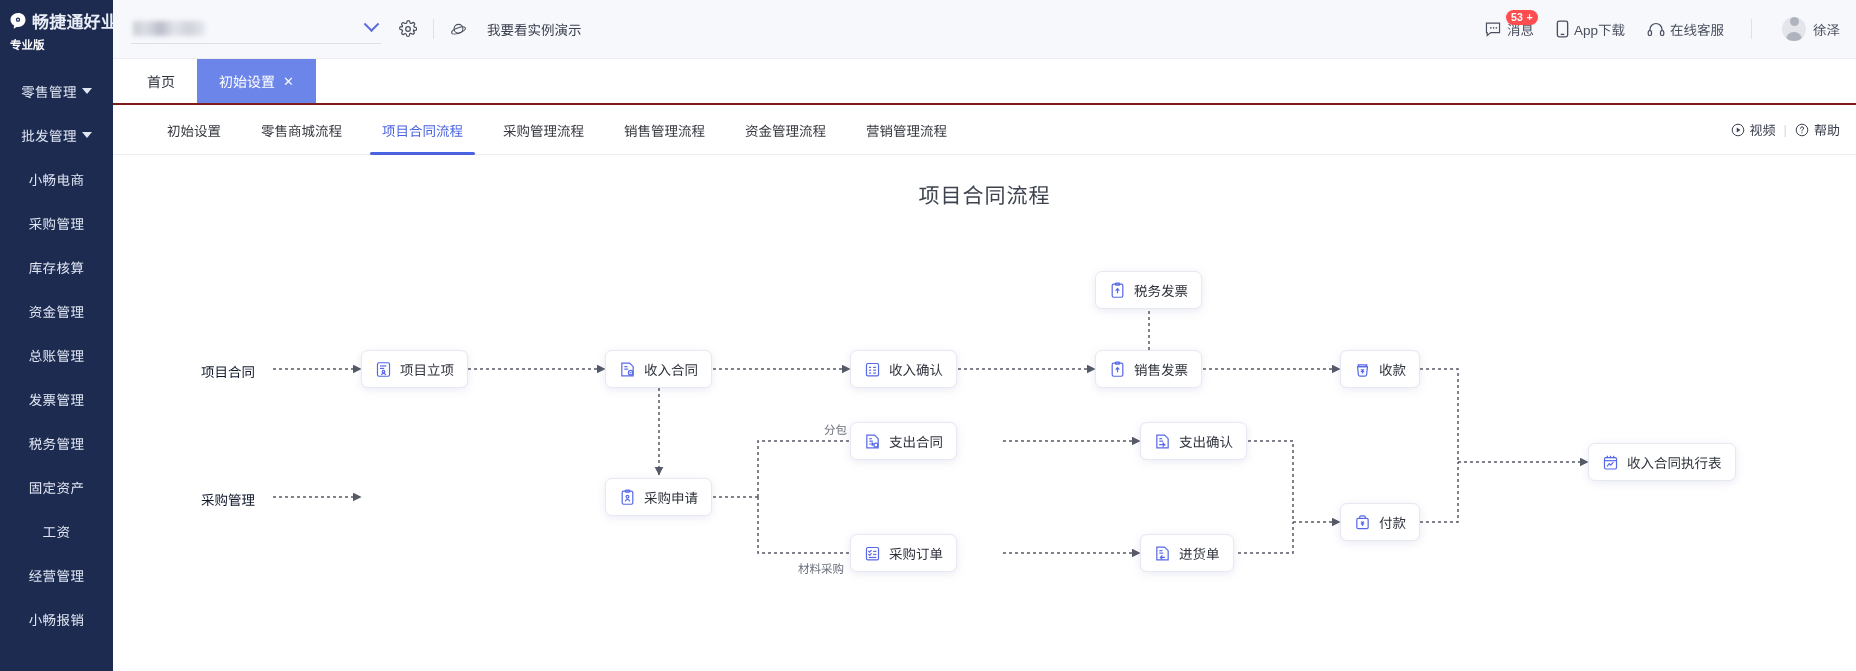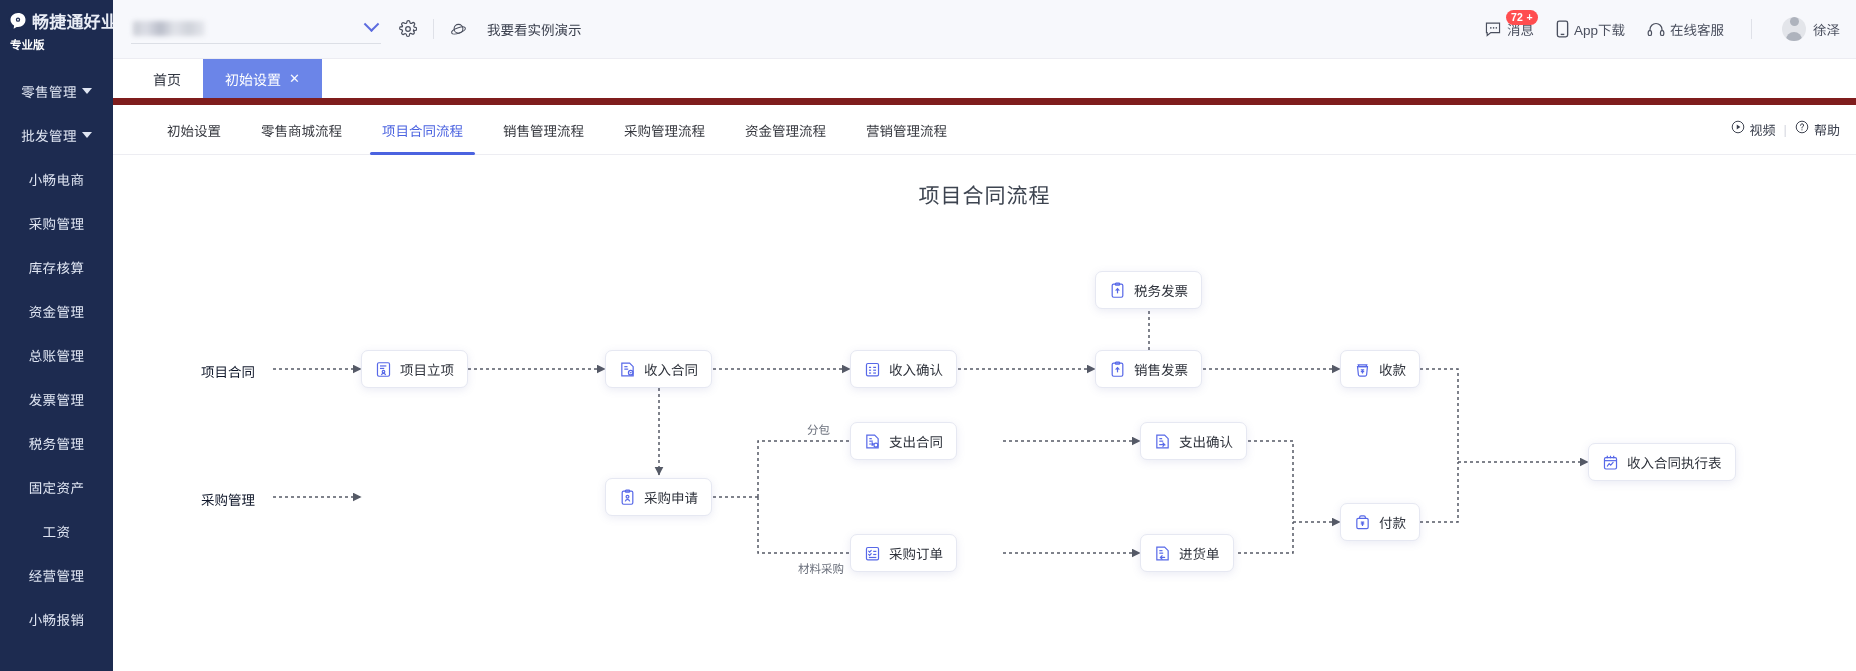--- a/index.html
+++ b/index.html
@@ -118,22 +118,22 @@
   }
   .avatar-head { width:9px;height:9px;border-radius:50%;background:#aeb3bd;margin-bottom:-1px;position:relative;top:-8px;}
   .avatar-body { width:16px;height:9px;border-radius:8px 8px 0 0;background:#aeb3bd;position:absolute;bottom:0;}
   .avatar-wrap{position:relative;width:24px;height:24px;display:flex;align-items:center;justify-content:center;}
   .user-name { color:#4a4f5e; font-size:13.5px; margin-left:7px; white-space:nowrap; }
 
   
   .tabstrip {
     height: 46px; background:#fff;
     display:flex; align-items:stretch;
-    padding-left: 18px;
-    border-bottom: 7px solid #7f1d1d;
+    padding-left: 12px;
+    border-bottom: 2px solid #7f1d1d;
   }
   .tab {
     display:flex; align-items:center; justify-content:center;
     padding: 0 22px; font-size: 14px; color: #303540;
     cursor: pointer; gap: 8px;
   }
   .tab.active { background: #6b85e8; color:#fff; }
   .tab-close { font-size: 13px; opacity:.95; }
 
   
@@ -150,21 +150,21 @@
   }
   .snav.active { color: #4b63e0; }
   .snav.active::after {
     content:""; position:absolute; left:8px; right:8px; bottom:0;
     height:2.5px; background:#4b63e0; border-radius:2px;
   }
   .subnav-right {
     margin-left:auto; display:flex; align-items:center; gap:8px;
     font-size:13px; color:#3a3f4d;
   }
-  .sr-item { display:flex; align-items:flex-start; gap:5px; cursor:pointer; }
+  .sr-item { display:flex; align-items:center; gap:5px; cursor:pointer; }
   .sr-sep { color:#d7d9e0; }
 
   
   .canvas { position: relative; flex:1; background:#fff; overflow:hidden; }
   .flow-title {
     position:absolute; left:0; right:0; top: 24px;
     text-align:center; font-size:21px; color:#3d4450; letter-spacing:1px;
   }
 
   .row-label {
@@ -285,21 +285,21 @@
 
       <div class="hdr-right">
         <div class="hdr-act">
           <svg width="18" height="16" viewBox="0 0 24 22" fill="none" stroke="#4a4f5e" stroke-width="1.6">
             <path d="M3 3h18v13H9l-5 4v-4H3z"></path>
             <circle cx="9" cy="9.5" r="1.1" fill="#4a4f5e" stroke="none"></circle>
             <circle cx="12.8" cy="9.5" r="1.1" fill="#4a4f5e" stroke="none"></circle>
             <circle cx="16.6" cy="9.5" r="1.1" fill="#4a4f5e" stroke="none"></circle>
           </svg>
           <span>消息</span>
-          <span class="badge">72 +</span>
+          <span class="badge">53 +</span>
         </div>
 
         <div class="hdr-act">
           <svg width="13" height="18" viewBox="0 0 14 20" fill="none" stroke="#4a4f5e" stroke-width="1.5">
             <rect x="1.3" y="1.3" width="11.4" height="17.4" rx="2"></rect>
             <line x1="5" y1="16" x2="9" y2="16"></line>
           </svg>
           <span>App下载</span>
         </div>
 
@@ -338,24 +338,24 @@
       <div class="snav">
           <span>初始设置</span>
         </div>
       <div class="snav">
           <span>零售商城流程</span>
         </div>
       <div class="snav active">
           <span>项目合同流程</span>
         </div>
       <div class="snav">
+          <span>采购管理流程</span>
+        </div>
+      <div class="snav">
           <span>销售管理流程</span>
-        </div>
-      <div class="snav">
-          <span>采购管理流程</span>
         </div>
       <div class="snav">
           <span>资金管理流程</span>
         </div>
       <div class="snav">
           <span>营销管理流程</span>
         </div>
 
       <div class="subnav-right">
         <div class="sr-item">
@@ -419,21 +419,21 @@
 
           <path d="M1135 286 L1180 286 L1180 367"></path>
           <path d="M1125 398 L1180 398 L1180 367"></path>
           <path d="M1180 367 L1227 367" marker-end="url(#ah)"></path>
         </g>
       </svg>
 
       <div class="row-label" style="left:88px; top:206px;">项目合同</div>
       <div class="row-label" style="left:88px; top:334px;">采购管理</div>
 
-      <div class="edge-label" style="left:694px; top:266px;">分包</div>
+      <div class="edge-label" style="left:711px; top:266px;">分包</div>
       <div class="edge-label" style="left:685px; top:405px;">材料采购</div>
 
       <div class="node" style="left:248px; top:195px;justify-content:center;">
         <svg class="nicon" viewBox="0 0 24 24" fill="none" stroke="#5768e8" stroke-width="1.7">
           <rect x="3.5" y="2.5" width="17" height="19" rx="2"></rect>
           <line x1="7" y1="7" x2="16" y2="7"></line>
             <line x1="7" y1="10.5" x2="13" y2="10.5"></line>
           <circle cx="12" cy="15" r="1.8"></circle>
             <path d="M9 20c.6-1.8 1.8-2.6 3-2.6s2.4.8 3 2.6"></path>
         </svg>

